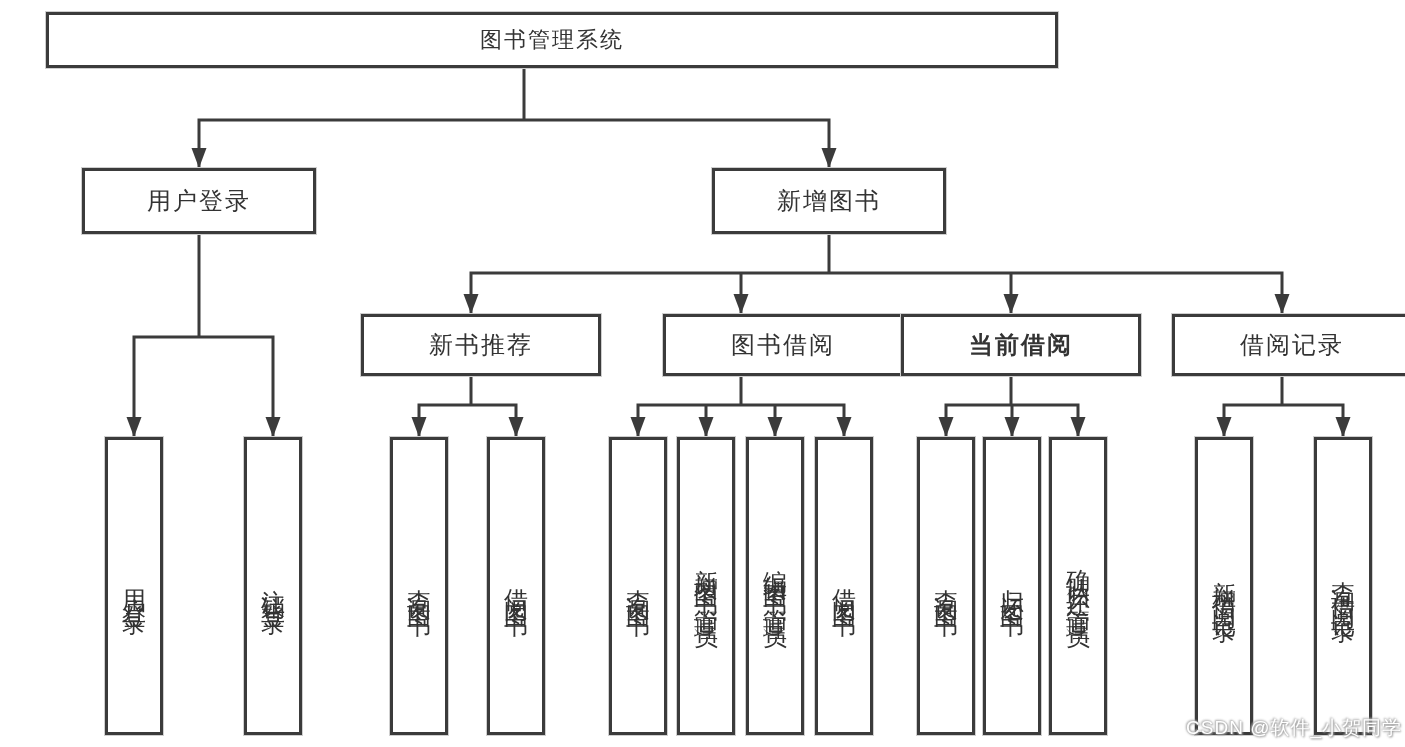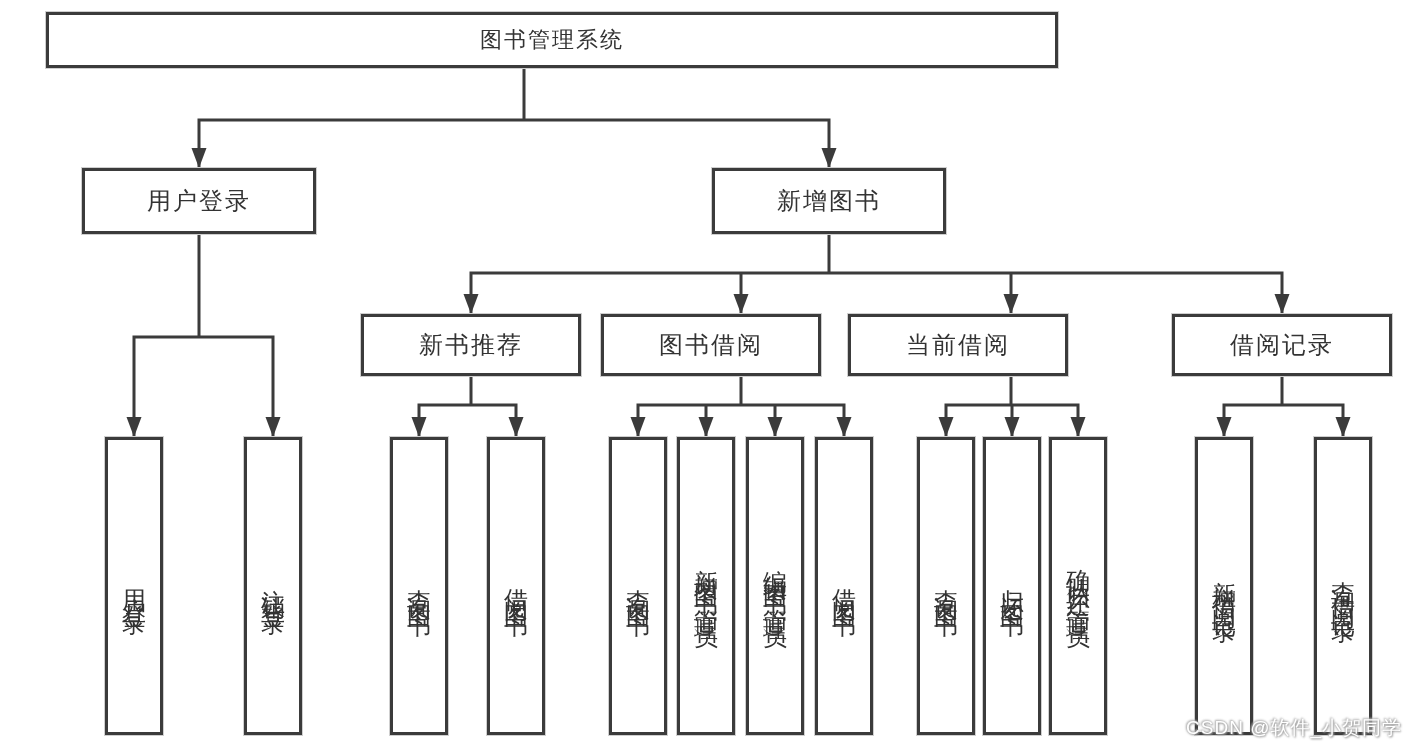--- a/index.html
+++ b/index.html
@@ -33,21 +33,21 @@
     z-index: 1;
     box-shadow: 0 0 0 1px #cfcfcf;
   }
   .h-label {
     font-size: 24px;
     letter-spacing: 2px;
     white-space: nowrap;
   }
   .root-box   { left: 18px;  top: 12px;  width: 1012px; height: 56px; font-size: 22px; margin-left: 28px; }
   .lvl2-box   { top: 168px; height: 66px; width: 234px; }
-  .lvl3-box   { top: 314px; height: 62px; width: 220px; }
+  .lvl3-box   { top: 314px; height: 62px; width: 240px; }
   .leaf-box {
     top: 437px;
     width: 58px;
     height: 298px;
     writing-mode: vertical-rl;
     text-orientation: mixed;
     font-size: 24px;
     letter-spacing: 8px;
     line-height: 1;
     white-space: nowrap;
@@ -109,22 +109,22 @@
              M1216.5 417 L1231.5 417 L1224 437 Z
              M1335.5 417 L1350.5 417 L1343 437 Z"></path>
   </svg>
 
   <div class="box root-box h-label">图书管理系统</div>
 
   <div class="box lvl2-box h-label" style="left:82px;">用户登录</div>
   <div class="box lvl2-box h-label" style="left:712px;">新增图书</div>
 
   <div class="box lvl3-box h-label" style="left:361px;">新书推荐</div>
-  <div class="box lvl3-box h-label" style="left:601px;">图书借阅</div>
-  <div class="box lvl3-box h-label" style="left:848px;">当前借阅</div>
+  <div class="box lvl3-box h-label" style="left:663px;">图书借阅</div>
+  <div class="box lvl3-box h-label" style="left:901px;font-weight:bold;">当前借阅</div>
   <div class="box lvl3-box h-label" style="left:1172px;">借阅记录</div>
 
   <div class="box leaf-box" style="left:105px;">用户登录</div>
   <div class="box leaf-box" style="left:244px;">注销登录</div>
 
   <div class="box leaf-box" style="left:390px;">查询图书</div>
   <div class="box leaf-box" style="left:487px;">借阅图书</div>
 
   <div class="box leaf-box" style="left:609px;">查询图书</div>
   <div class="box leaf-box" style="left:677px;">新增图书（管理员）</div>

